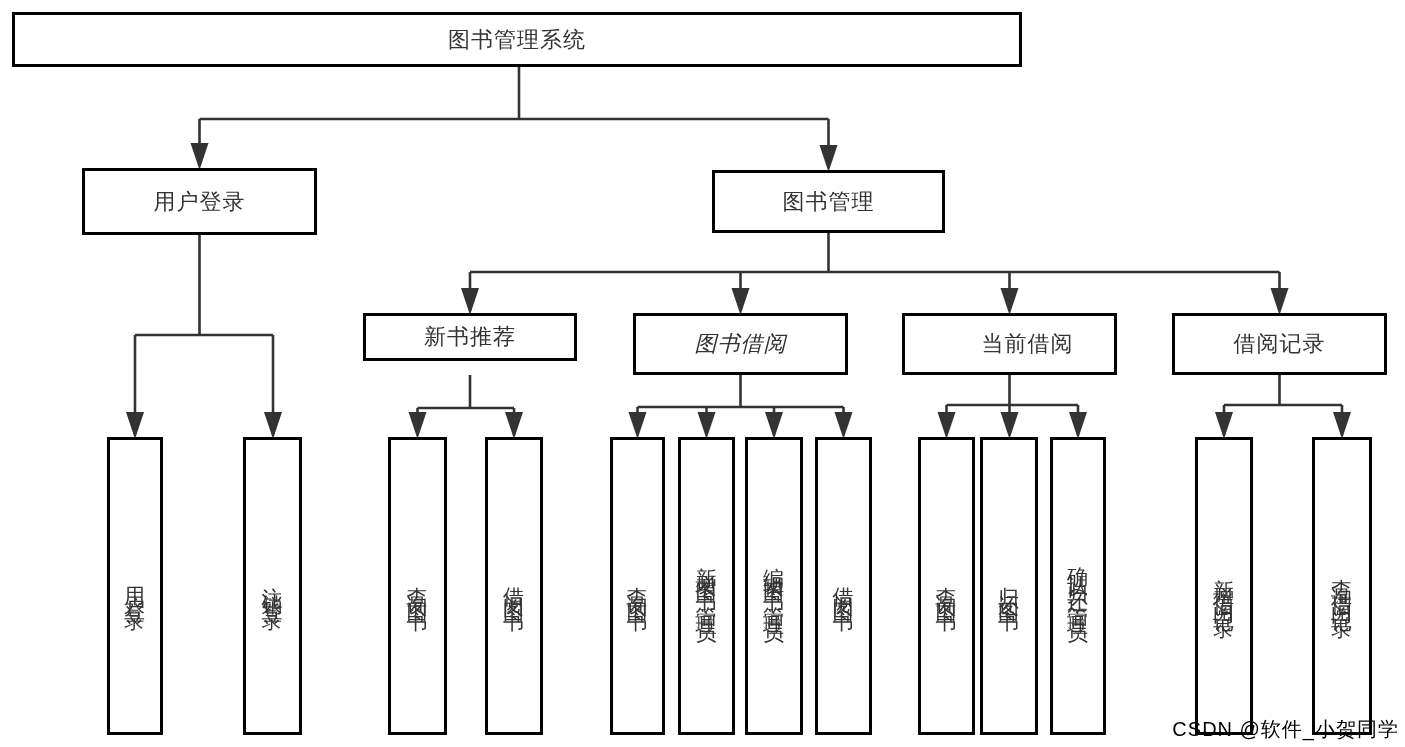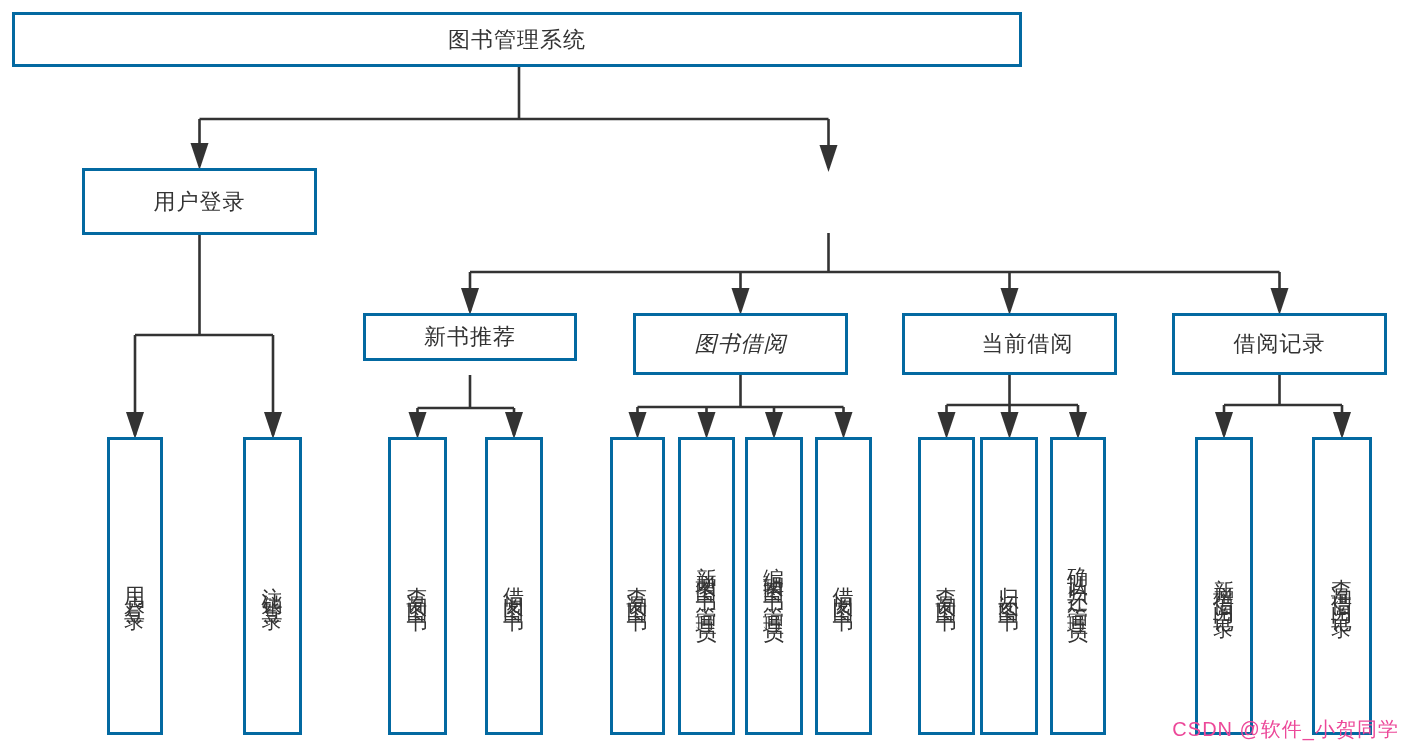--- a/index.html
+++ b/index.html
@@ -18,21 +18,21 @@
   #connectors {
     position: absolute;
     left: 0; top: 0;
     width: 1405px; height: 747px;
     z-index: 1;
     pointer-events: none;
   }
   .node {
     position: absolute;
     box-sizing: border-box;
-    border: 3px solid #0369a1;
+    border: 3px solid #000000;
     background: #ffffff;
     color: #333333;
     display: flex;
     align-items: center;
     justify-content: center;
     z-index: 2;
     text-align: center;
   }
   .node-h {
     font-size: 22px;
@@ -47,21 +47,21 @@
     letter-spacing: 8px;
     line-height: 1;
     white-space: nowrap;
   }
   .watermark {
     position: absolute;
     right: 6px;
     bottom: 4px;
     z-index: 3;
     font-size: 20px;
-    color: #ec4899;
+    color: #000000;
     letter-spacing: 1px;
     white-space: nowrap;
   }
 </style>
 </head>
 <body>
 
 <div id="stage">
 
   <svg id="connectors" viewBox="0 0 1405 747" xmlns="http://www.w3.org/2000/svg">
@@ -137,20 +137,23 @@
     </g>
   </svg>
 
   <div class="node node-h" style="left:12px; top:12px; width:1010px; height:55px;">
     <span>图书管理系统</span>
   </div>
 
   <div class="node node-h" style="left:82px; top:168px; width:235px; height:67px;">
     <span>用户登录</span>
   </div>
+  <div class="node node-h" style="left:712px; top:170px; width:233px; height:63px;">
+    <span>图书管理</span>
+  </div>
 
   <div class="node node-h" style="left:363px; top:313px; width:214px; height:48px;">
     <span>新书推荐</span>
   </div>
   <div class="node node-h" style="left:633px; top:313px; width:215px; height:62px;font-style:italic;">
     <span>图书借阅</span>
   </div>
   <div class="node node-h" style="left:902px; top:313px; width:215px; height:62px;padding-left:36px;">
     <span>当前借阅</span>
   </div>

